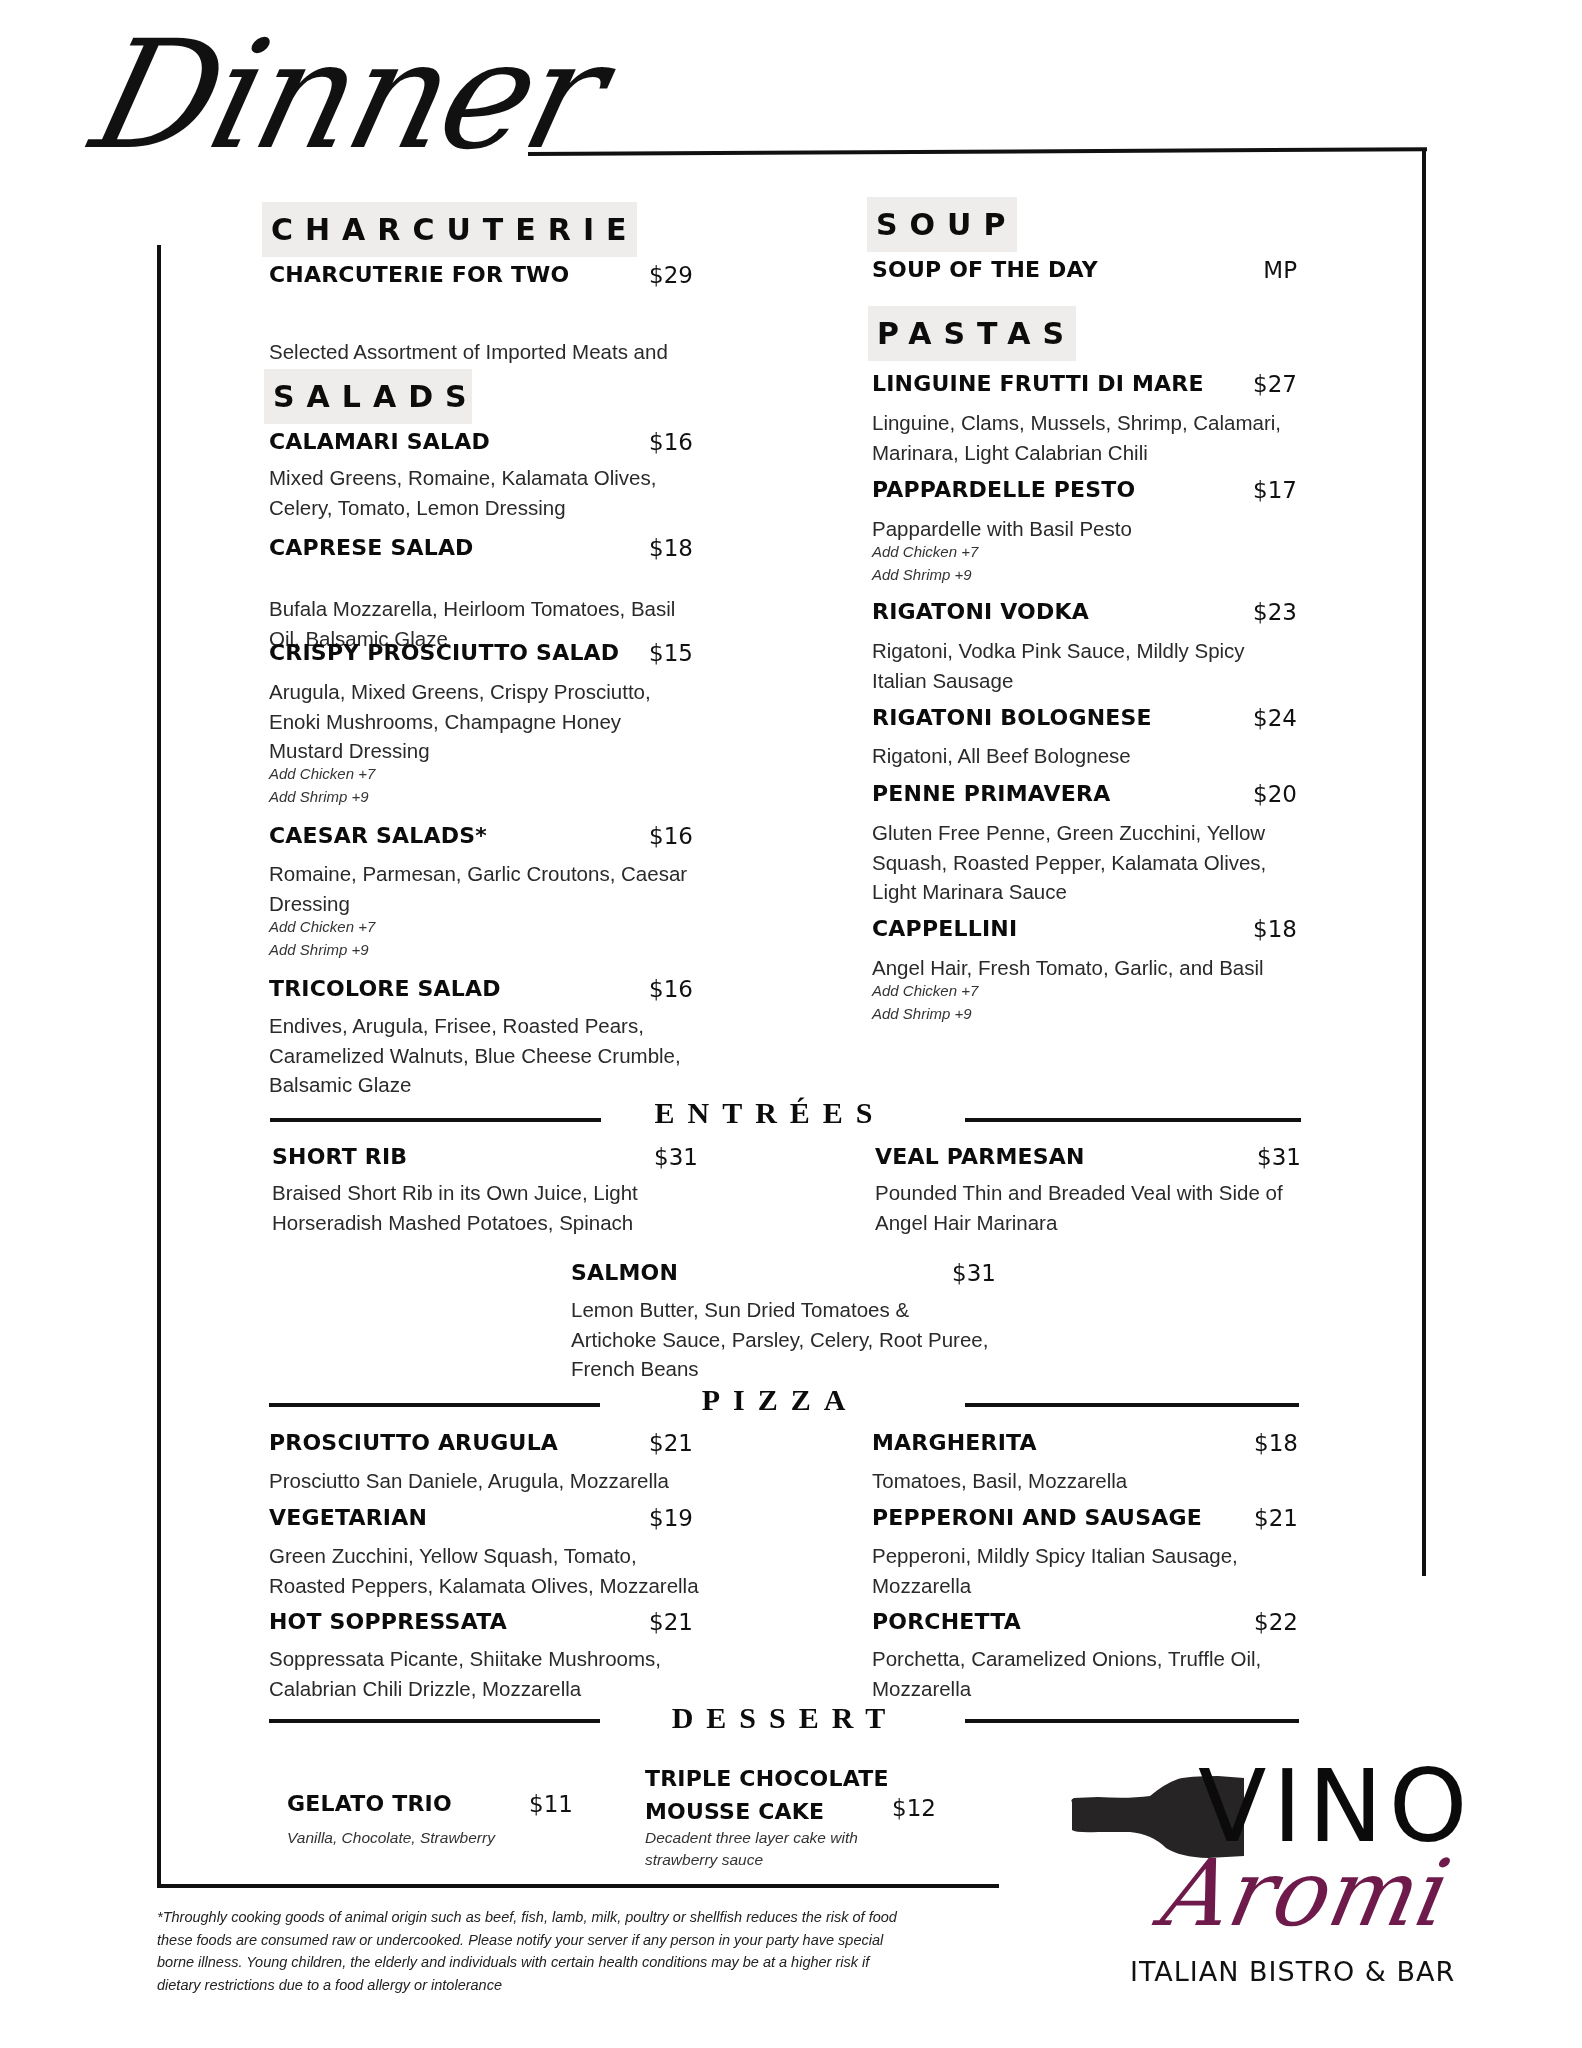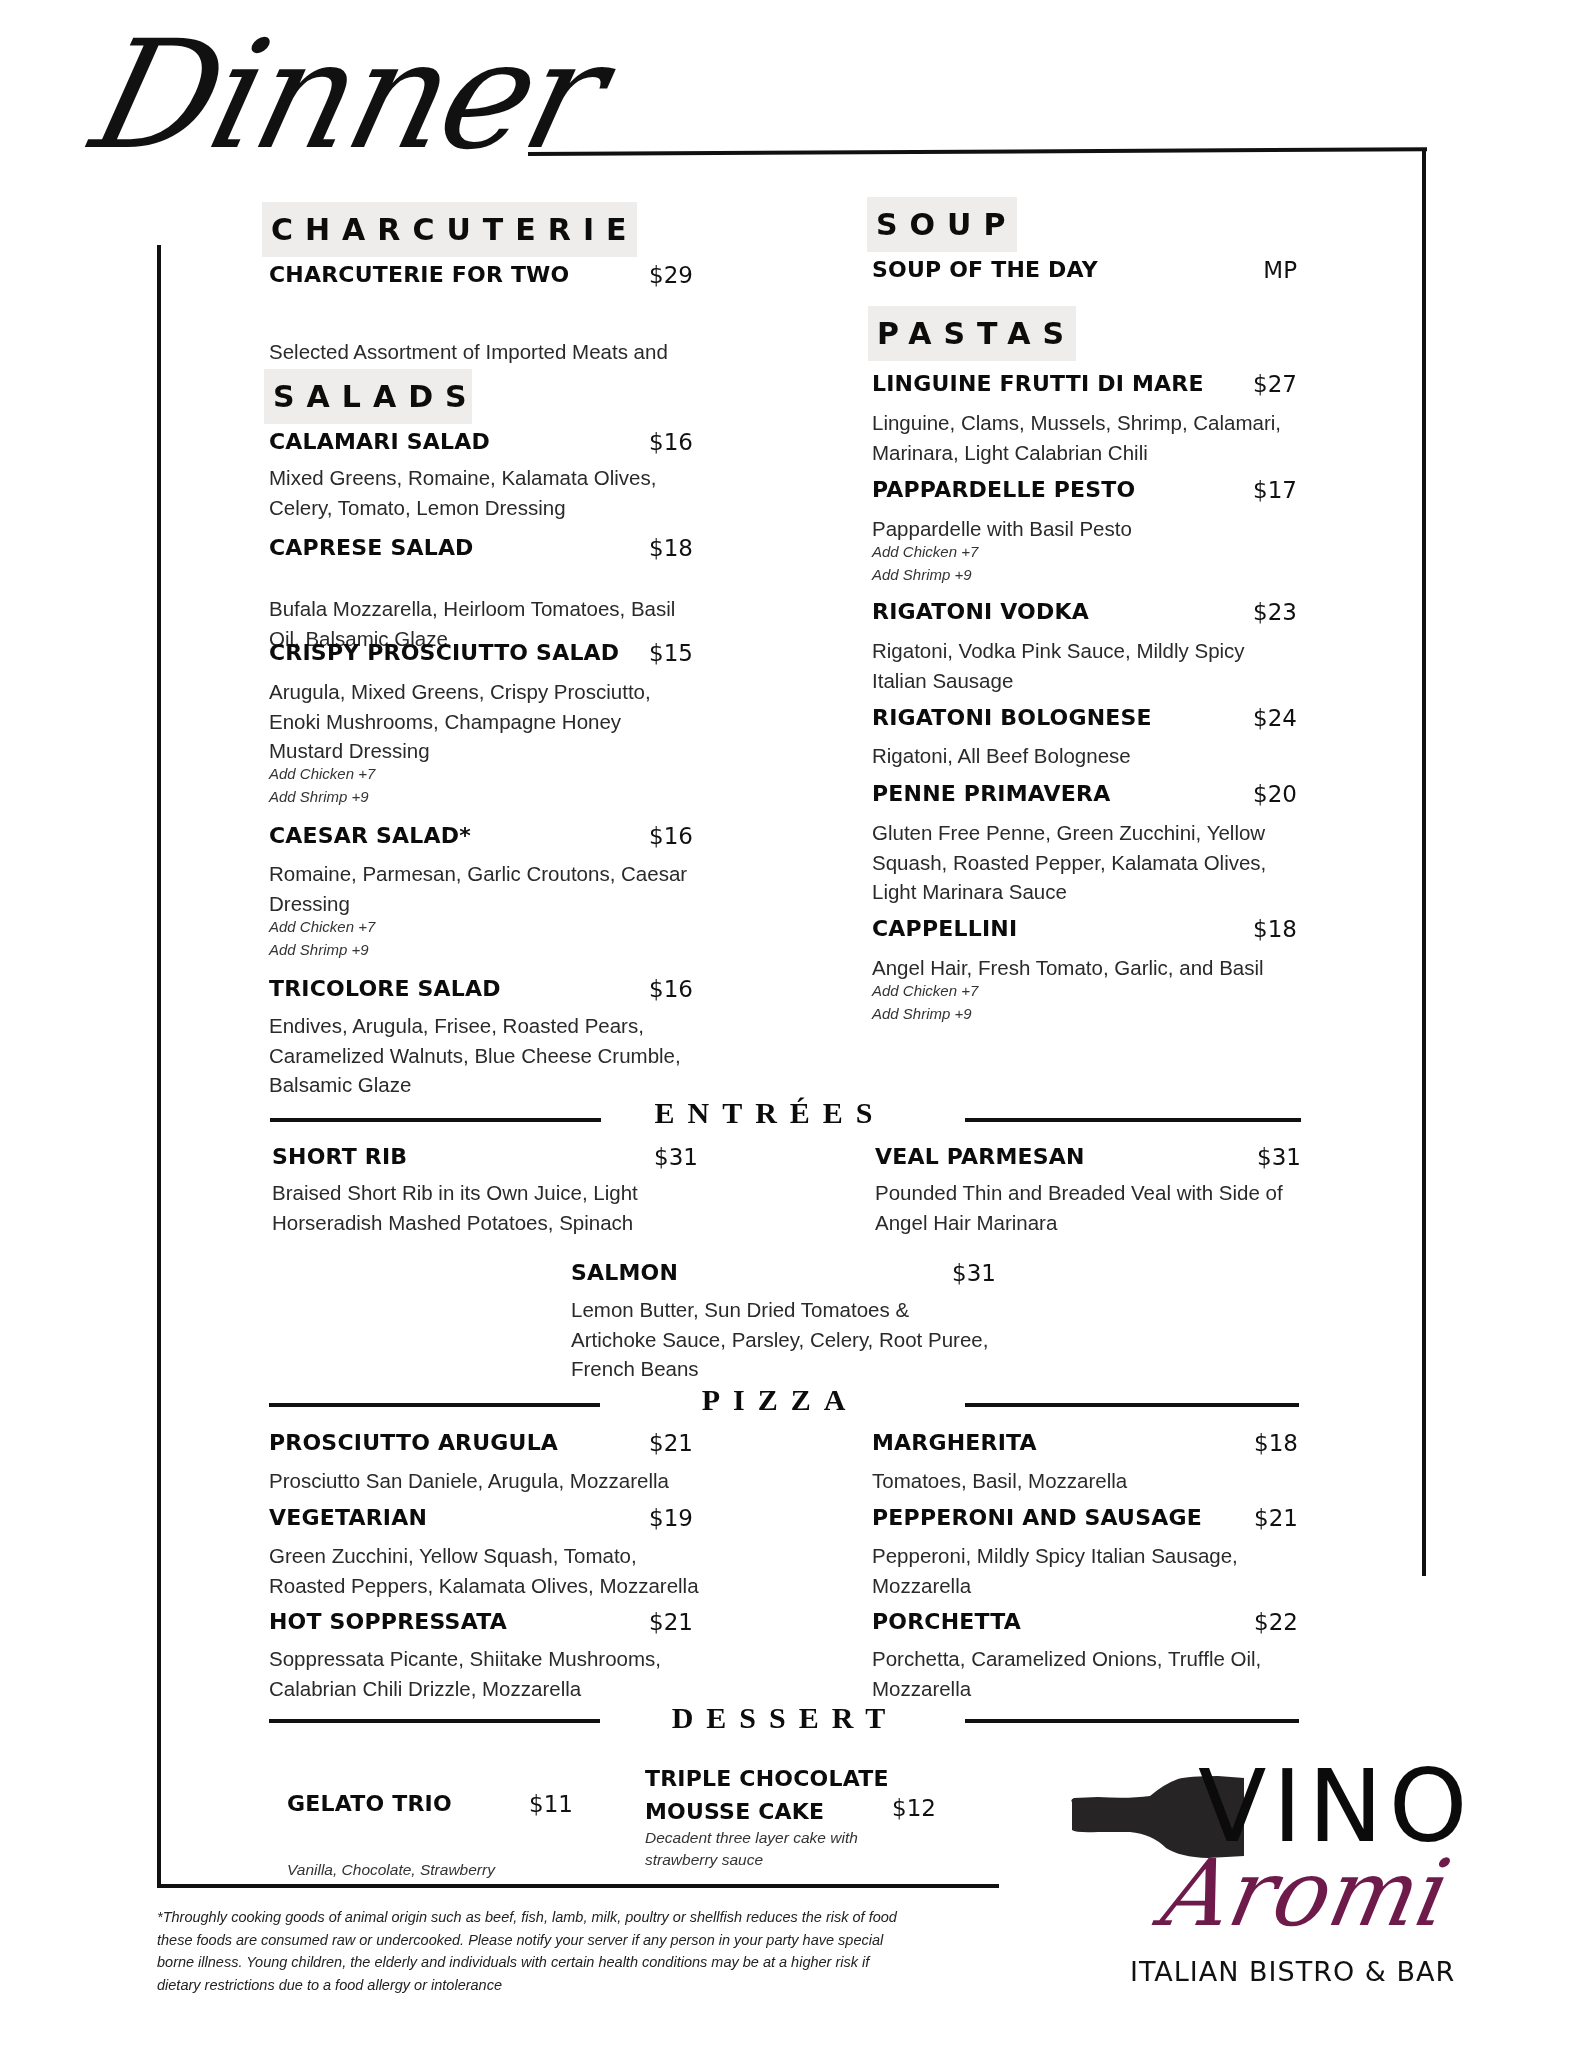--- a/index.html
+++ b/index.html
@@ -64,21 +64,21 @@
 <div class="item-desc" style="left:269px;top:677px;">
   <div>Arugula, Mixed Greens, Crispy Prosciutto,</div>
   <div>Enoki Mushrooms, Champagne Honey</div>
   <div>Mustard Dressing</div>
 </div>
 <div class="item-add" style="left:269px;top:763px;">
   <div>Add Chicken +7</div>
   <div>Add Shrimp +9</div>
 </div>
 
-<div class="item-title" style="left:269px;top:823px;">CAESAR SALAD*</div>
+<div class="item-title" style="left:269px;top:823px;">CAESAR SALADS*</div>
 <div class="item-price" style="left:600px;width:93px;top:823px;">$16</div>
 <div class="item-desc" style="left:269px;top:859px;">
   <div>Romaine, Parmesan, Garlic Croutons, Caesar</div>
   <div>Dressing</div>
 </div>
 <div class="item-add" style="left:269px;top:916px;">
   <div>Add Chicken +7</div>
   <div>Add Shrimp +9</div>
 </div>
 
@@ -217,21 +217,21 @@
   <div>Porchetta, Caramelized Onions, Truffle Oil,</div>
   <div>Mozzarella</div>
 </div>
 
 <div class="hline" style="left:269px;top:1719px;width:331px;"></div>
 <div class="center-head" style="left:660px;width:250px;top:1700px;">DESSERT</div>
 <div class="hline" style="left:965px;top:1719px;width:334px;"></div>
 
 <div class="item-title" style="left:287px;top:1791px;">GELATO TRIO</div>
 <div class="item-price" style="left:510px;width:63px;top:1791px;">$11</div>
-<div class="dessert-desc" style="left:287px;top:1827px;margin-top:32px;">
+<div class="dessert-desc" style="left:287px;top:1827px;">
   <div>Vanilla, Chocolate, Strawberry</div>
 </div>
 
 <div class="item-title" style="left:645px;top:1762px;line-height:33px;">
   <div>TRIPLE CHOCOLATE</div>
   <div>MOUSSE CAKE</div>
 </div>
 <div class="item-price" style="left:870px;width:66px;top:1795px;">$12</div>
 <div class="dessert-desc" style="left:645px;top:1827px;">
   <div>Decadent three layer cake with</div>

